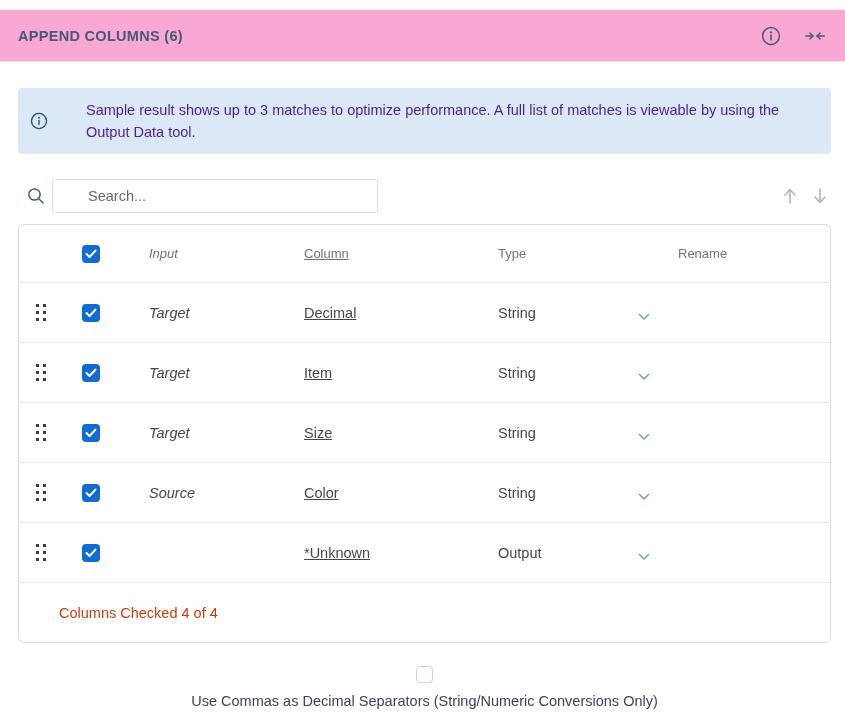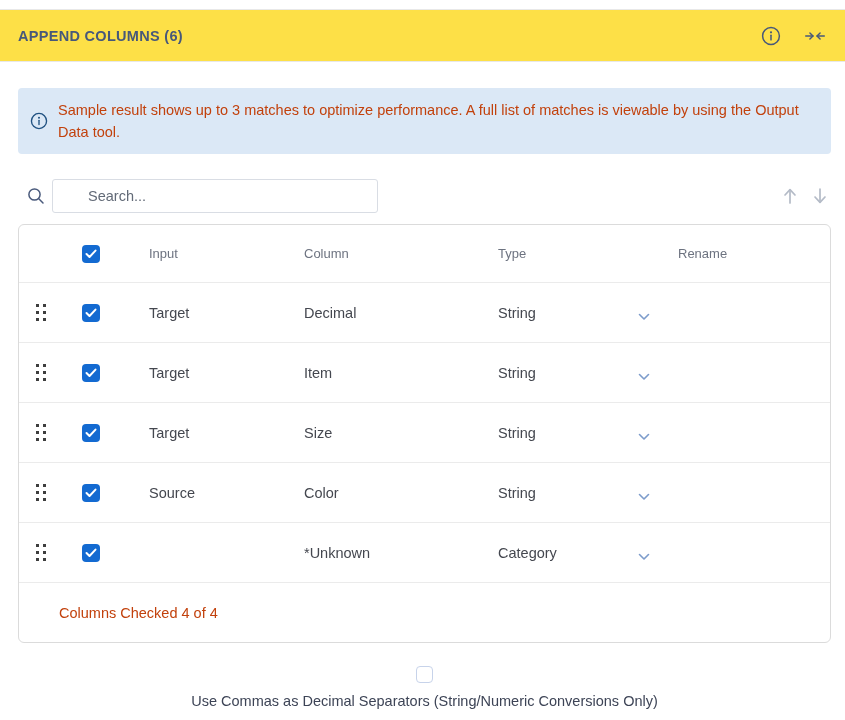--- a/index.html
+++ b/index.html
@@ -1,36 +1,36 @@
 <!DOCTYPE html>
 <html><head>
 <meta charset="utf-8">
 <style>
   * { margin:0; padding:0; box-sizing:border-box; }
   html,body { width:845px; height:720px; background:#ffffff; overflow:hidden;
     font-family:"Liberation Sans","DejaVu Sans",sans-serif; }
 
   
   .panel-header{
-    margin-top:9px; height:53px; background:#fde047;
+    margin-top:9px; height:53px; background:#f9a8d4;
     border-top:1px solid #e8e8e8; border-bottom:1px solid #e8e8e8;
     display:flex; align-items:center; justify-content:space-between;
     padding:0 20px 0 18px;
     gap:24px;
   }
   .panel-title{ font-size:14.5px; font-weight:700; letter-spacing:.3px; color:#47587a; }
   .header-icons{ display:flex; align-items:center; gap:24px; }
   .hicon{ width:20px; height:20px; display:inline-flex; align-items:center; justify-content:center; cursor:pointer; }
 
   
   .banner{
     margin:26px 14px 0 18px; background:#dbe8f6; border-radius:4px;
     padding:11px 16px 11px 12px; display:flex; align-items:center; gap:10px;
   }
-  .banner-text{ font-size:14.5px; line-height:22px; color:#c2410c; }
+  .banner-text{ font-size:14.5px; line-height:22px; color:#4c1d95;margin-left:28px; }
 
   
   .search-row{ margin:25px 14px 0 18px; display:flex; align-items:center; justify-content:space-between; }
   .search-box{ position:relative; width:360px;padding-left:34px; }
   .search-box input{
     width:100%; height:34px; border:1px solid #d9dde4; border-radius:3px;
     padding:0 10px 0 35px; font-size:14.5px; color:#444a55; outline:none;
     font-family:inherit; background:#fff;
   }
   .search-box input::placeholder{ color:#626a77; opacity:1; }
@@ -50,22 +50,22 @@
   .trow.head{ height:58px; }
   .cell-drag{ display:flex; justify-content:center; cursor:grab; }
   .drag-dots{ width:14px; height:21px;
     background-image:radial-gradient(circle,#3e3e3e 1.6px,transparent 1.8px);
     background-size:7px 7px; }
   .cell-check{ display:flex; justify-content:center; }
   .checkbox{
     width:18px; height:18px; border-radius:4px; background:#136ad1;
     display:flex; align-items:center; justify-content:center; cursor:pointer;
   }
-  .cell-input{ padding-left:30px; font-size:14.5px; color:#44474f; }
-  .cell-column{ font-size:14.5px; color:#44474f; }
+  .cell-input{ padding-left:30px; font-size:14.5px; color:#44474f;font-style:italic; }
+  .cell-column{ font-size:14.5px; color:#44474f;text-decoration:underline; }
   .cell-type{ display:flex; align-items:flex-end; justify-content:space-between;
     padding-right:8px; font-size:14.5px; color:#44474f; cursor:pointer; }
   .cell-rename{ padding-left:20px; height:100%; }
   .trow.head .cell-input, .trow.head .cell-column,
   .trow.head .cell-type, .trow.head .cell-rename{
     font-size:13px; color:#6d7380; cursor:default; }
   .tfooter{ height:59px; display:flex; align-items:center; padding-left:40px;
     font-size:14.5px; color:#c2410c; }
 
   
@@ -268,21 +268,21 @@
     <div class="cell-check">
       <span class="checkbox">
         <svg width="12" height="10" viewBox="0 0 12 10">
               <polyline points="1.5,5 4.5,8 10.5,1.6" fill="none" stroke="#fff" stroke-width="2" stroke-linecap="round" stroke-linejoin="round"></polyline>
             </svg>
       </span>
     </div>
     <div class="cell-input"></div>
     <div class="cell-column">*Unknown</div>
     <div class="cell-type">
-      <span>Category</span>
+      <span>Output</span>
       <span>
         <svg width="12" height="8" viewBox="0 0 12 8">
               <polyline points="1.5,1.5 6,6 10.5,1.5" fill="none" stroke="#7d9ccb" stroke-width="1.6" stroke-linecap="round" stroke-linejoin="round"></polyline>
             </svg>
       </span>
     </div>
     <div class="cell-rename"></div>
   </div>
 </div>
 

